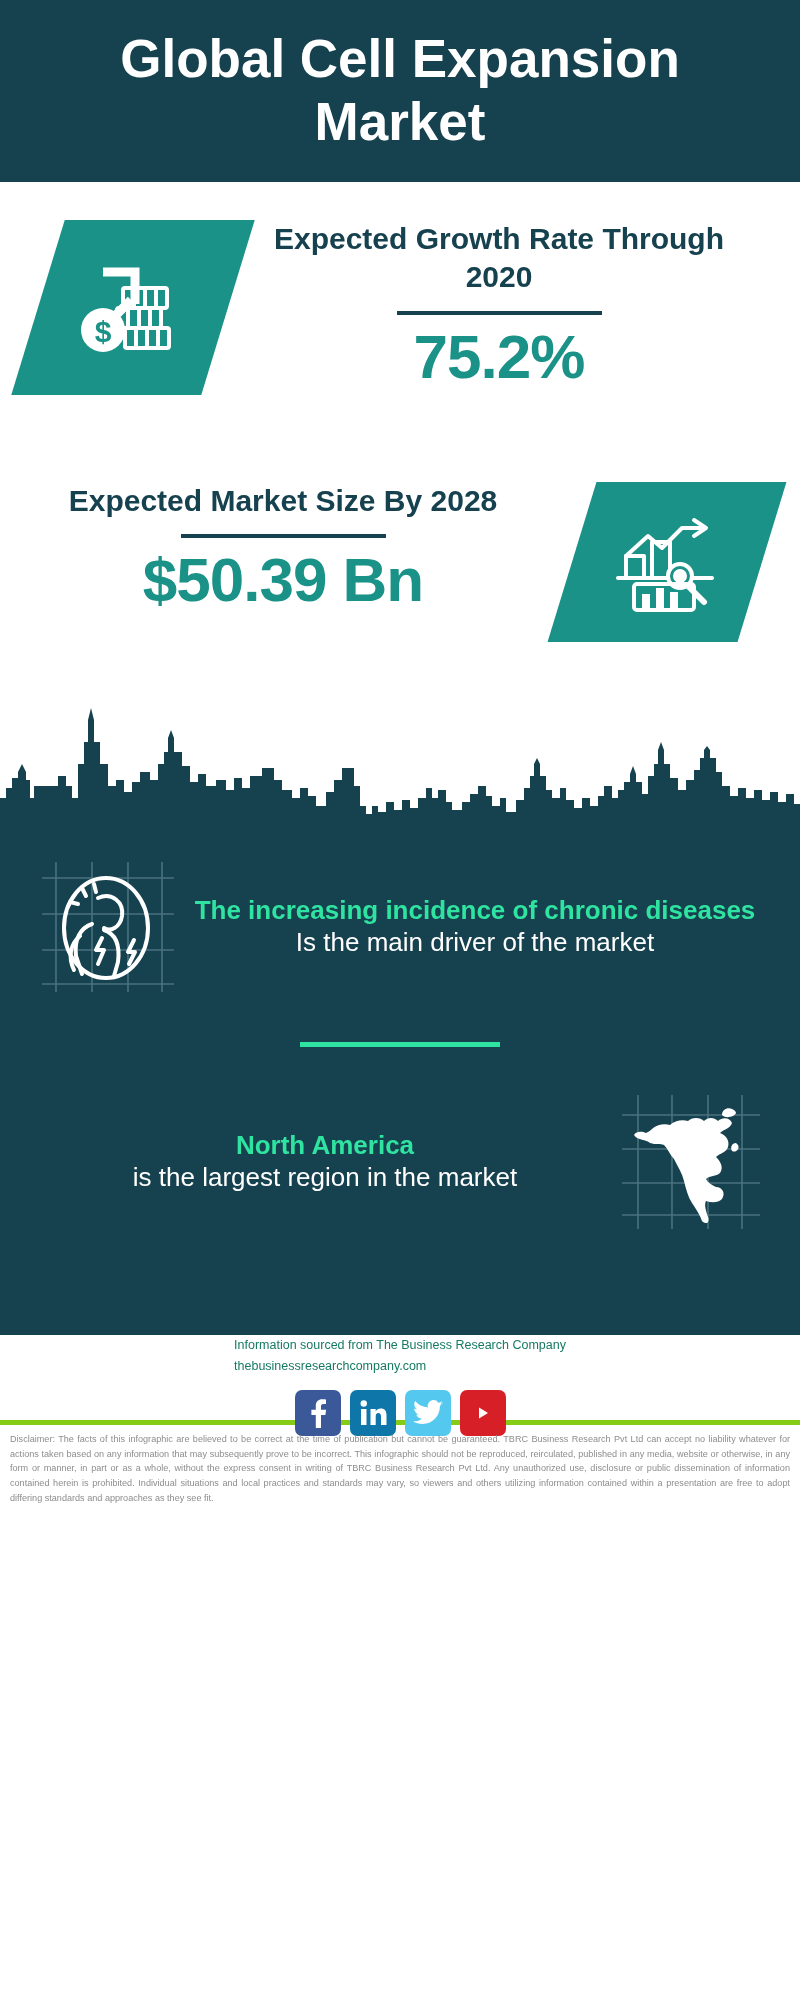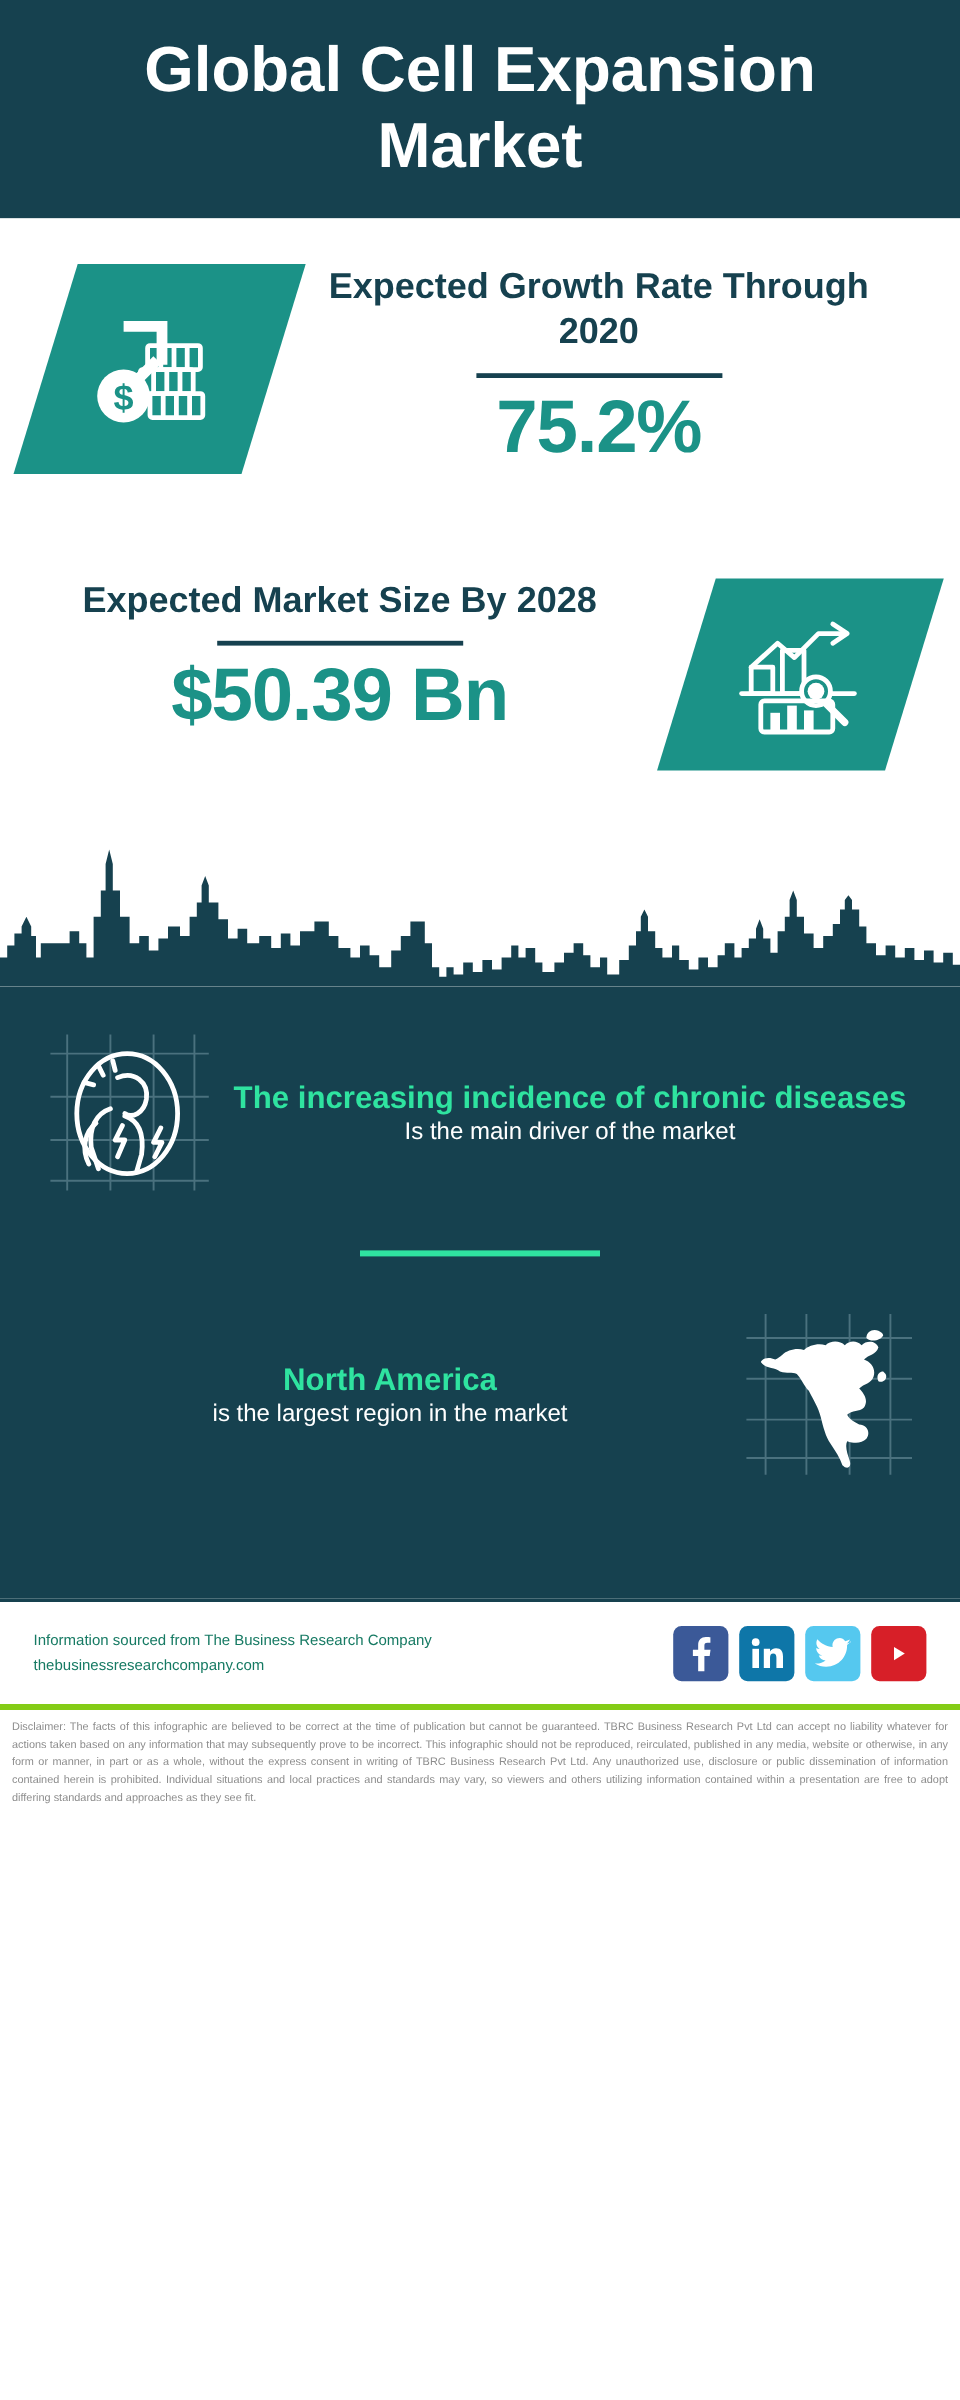--- a/index.html
+++ b/index.html
@@ -118,37 +118,38 @@
   }
   .fact-text { flex:1; text-align:center; padding:0 8px; }
   .mint {
     color:#2fe3a0;
     font-size:26px;
     font-weight:bold;
     line-height:1.25;
   }
   .plain-white {
     color:#ffffff;
-    font-size:20px;
+    font-size:26px;
     font-weight:normal;
     line-height:1.3;
   }
   .divider-mint {
     width:200px; height:5px; background:#2fe3a0;
     margin:40px auto;
   }
 
   
   .footer-bar {
     border-top:3px solid #16414f;
     background:#ffffff;
     height:88px;
     display:flex; align-items:center;
     padding:0 28px;
     gap:14px;
+    flex-direction:column;
   }
   .source-text { flex:1; }
   .source-text div {
     color:#167a63;
     font-size:12.5px;
     line-height:1.65;
   }
   .socials { display:flex; gap:9px; align-items:center; }
   .soc {
     width:46px; height:46px; border-radius:7px;

